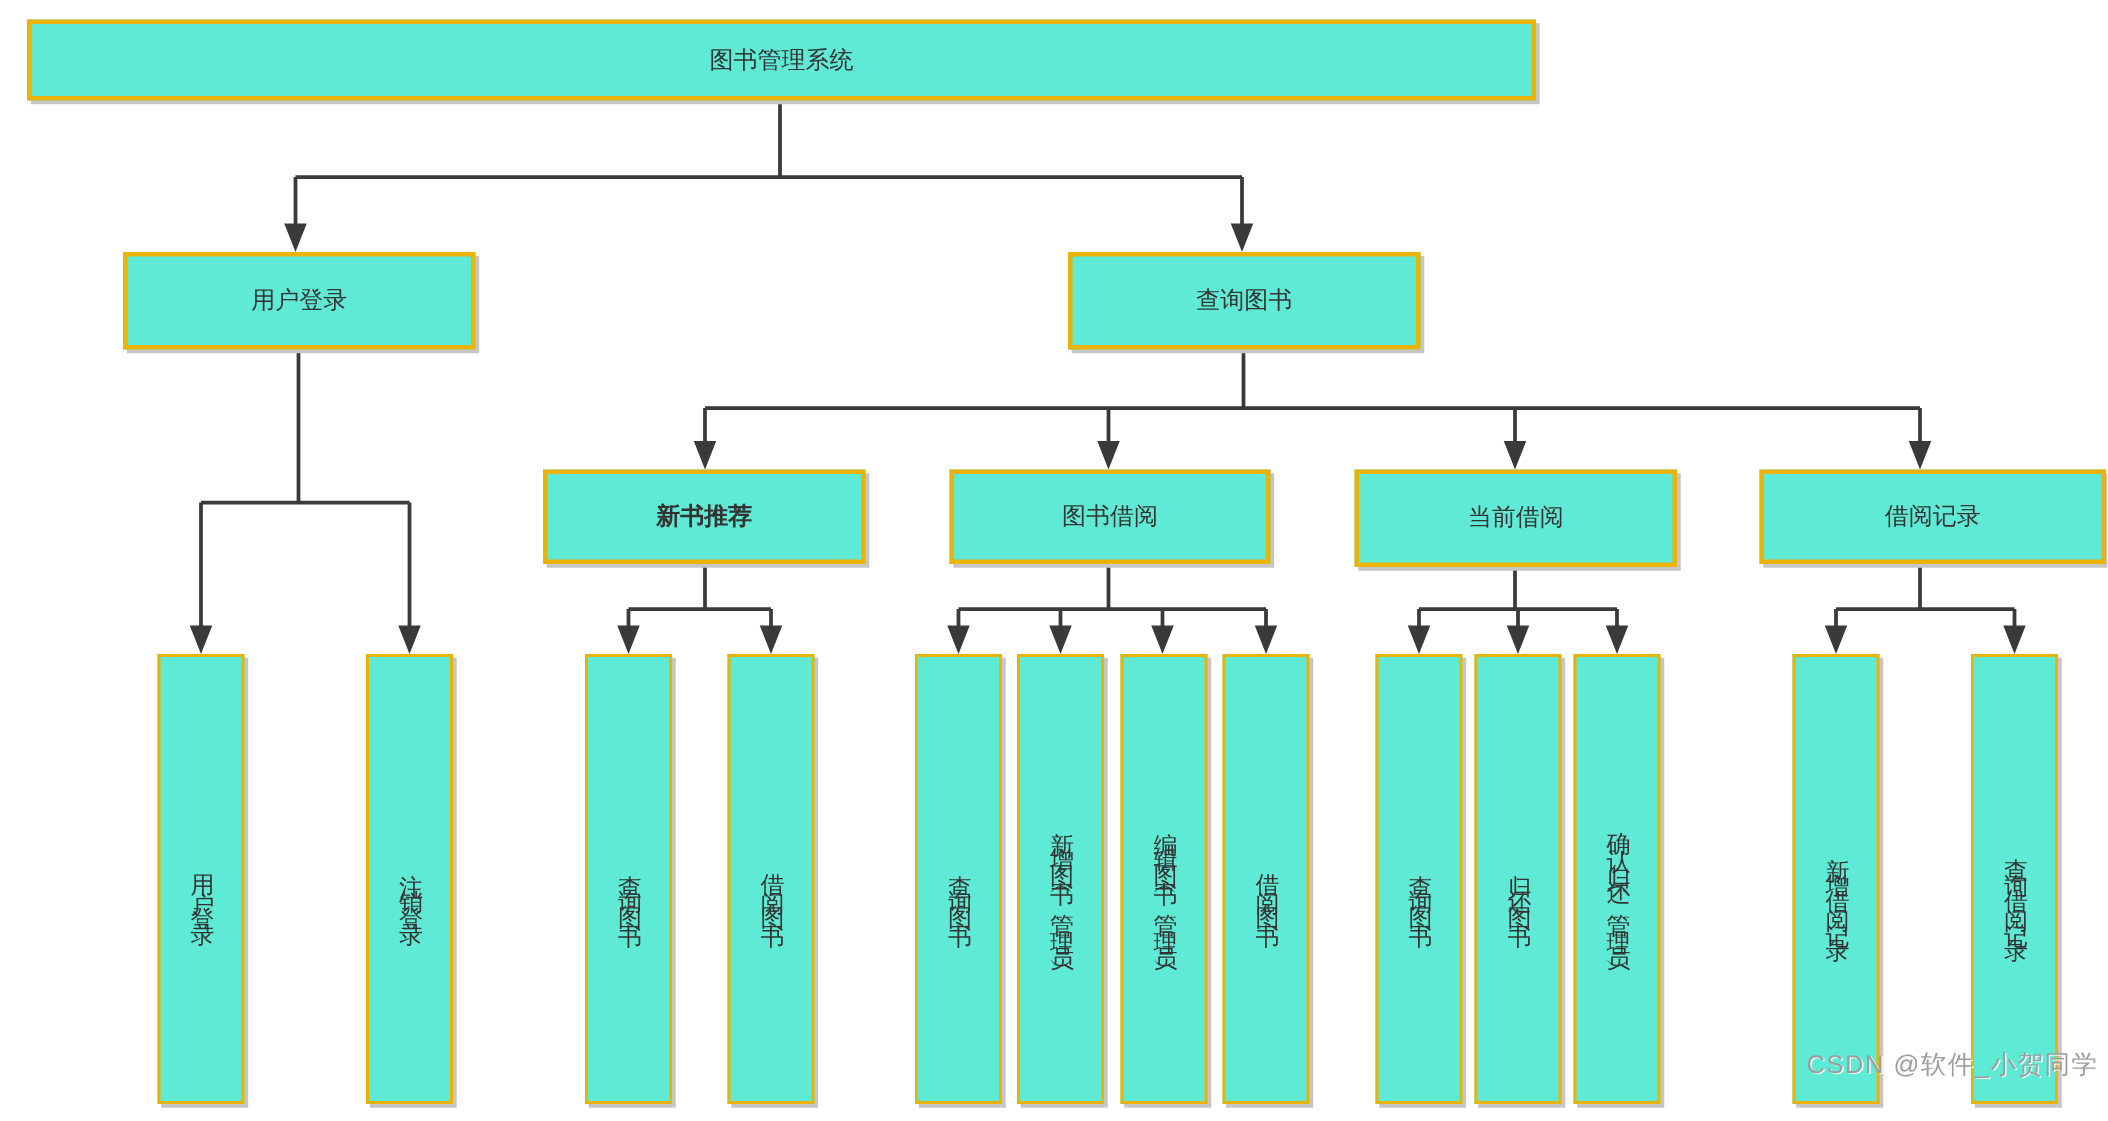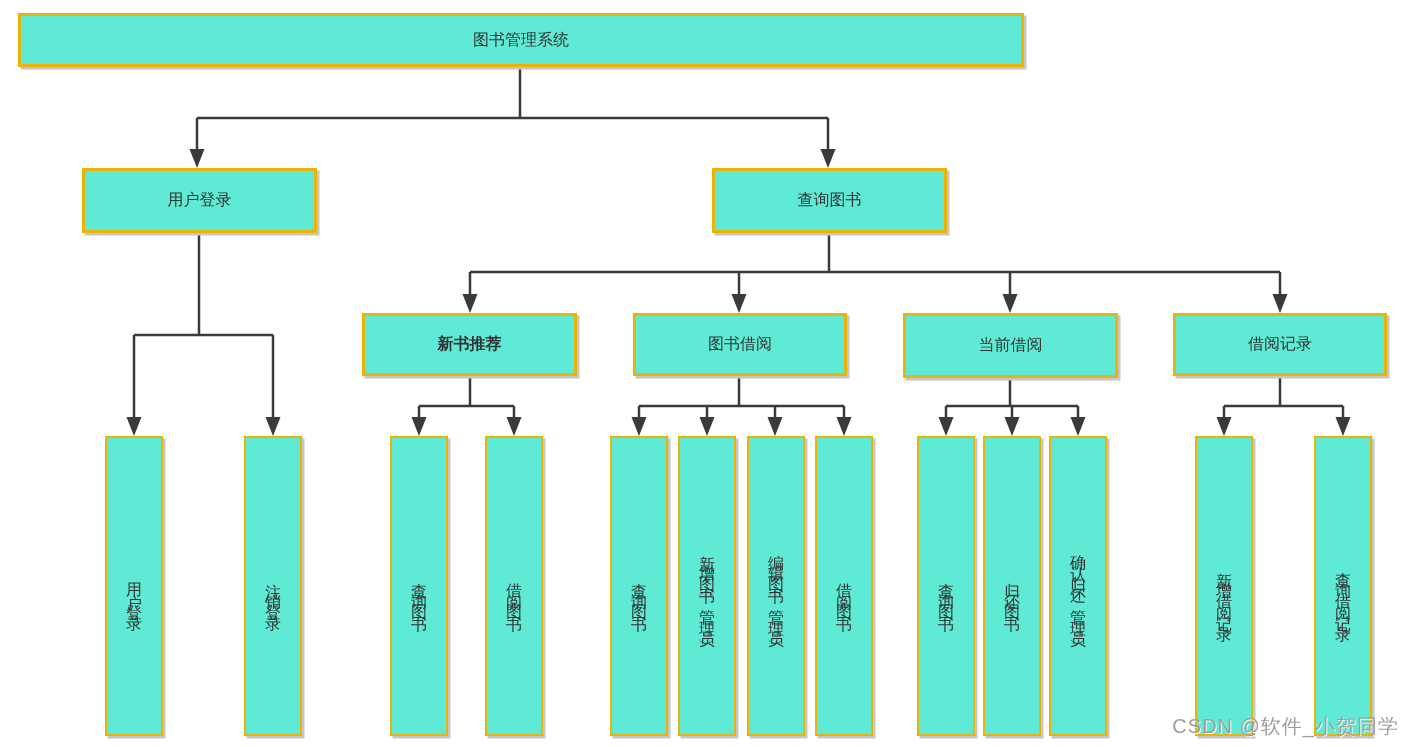--- a/index.html
+++ b/index.html
@@ -33,38 +33,38 @@
   .leaf { border-width: 2.5px; }
   .vtext {
     writing-mode: vertical-rl;
     text-orientation: mixed;
     letter-spacing: 11px;
     line-height: 1;
     padding-top: 11px; 
   }
   .watermark {
     position: absolute;
-    top: 713px;
+    top: 698px;
     right: 6px;
-    font-size: 20px;
+    font-size: 17px;
     color: #9d9d9d;
     letter-spacing: 1px;
     text-shadow: 1px 1px 0 rgba(255,255,255,0.85);
     z-index: 5;
   }
 
   
   #root-node            { left: 18px;   top: 13px;  width: 1006px; height: 54px; }
   #node-user-login      { left: 82px;   top: 168px; width: 235px;  height: 65px; }
   #node-book-management { left: 712px;  top: 168px; width: 235px;  height: 65px; }
 
   #node-new-book-recommend { left: 362px;  top: 313px; width: 215px; height: 63px; font-weight: bold; }
   #node-book-borrow        { left: 633px;  top: 313px; width: 214px; height: 63px; }
   #node-current-borrow     { left: 903px;  top: 313px; width: 215px; height: 65px; }
-  #node-borrow-records     { left: 1173px; top: 313px; width: 214px; height: 63px; }
+  #node-borrow-records     { left: 1173px; top: 313px; width: 231px; height: 63px; }
 
   .leaf { top: 436px; width: 58px; height: 300px; }
   #leaf-user-login            { left: 105px; }
   #leaf-logout                { left: 244px; }
   #leaf-query-books-recommend { left: 390px; }
   #leaf-borrow-books-recommend{ left: 485px; }
   #leaf-query-books-borrow    { left: 610px; }
   #leaf-add-book-admin        { left: 678px; }
   #leaf-edit-book-admin       { left: 747px; }
   #leaf-borrow-books-borrow   { left: 815px; }

